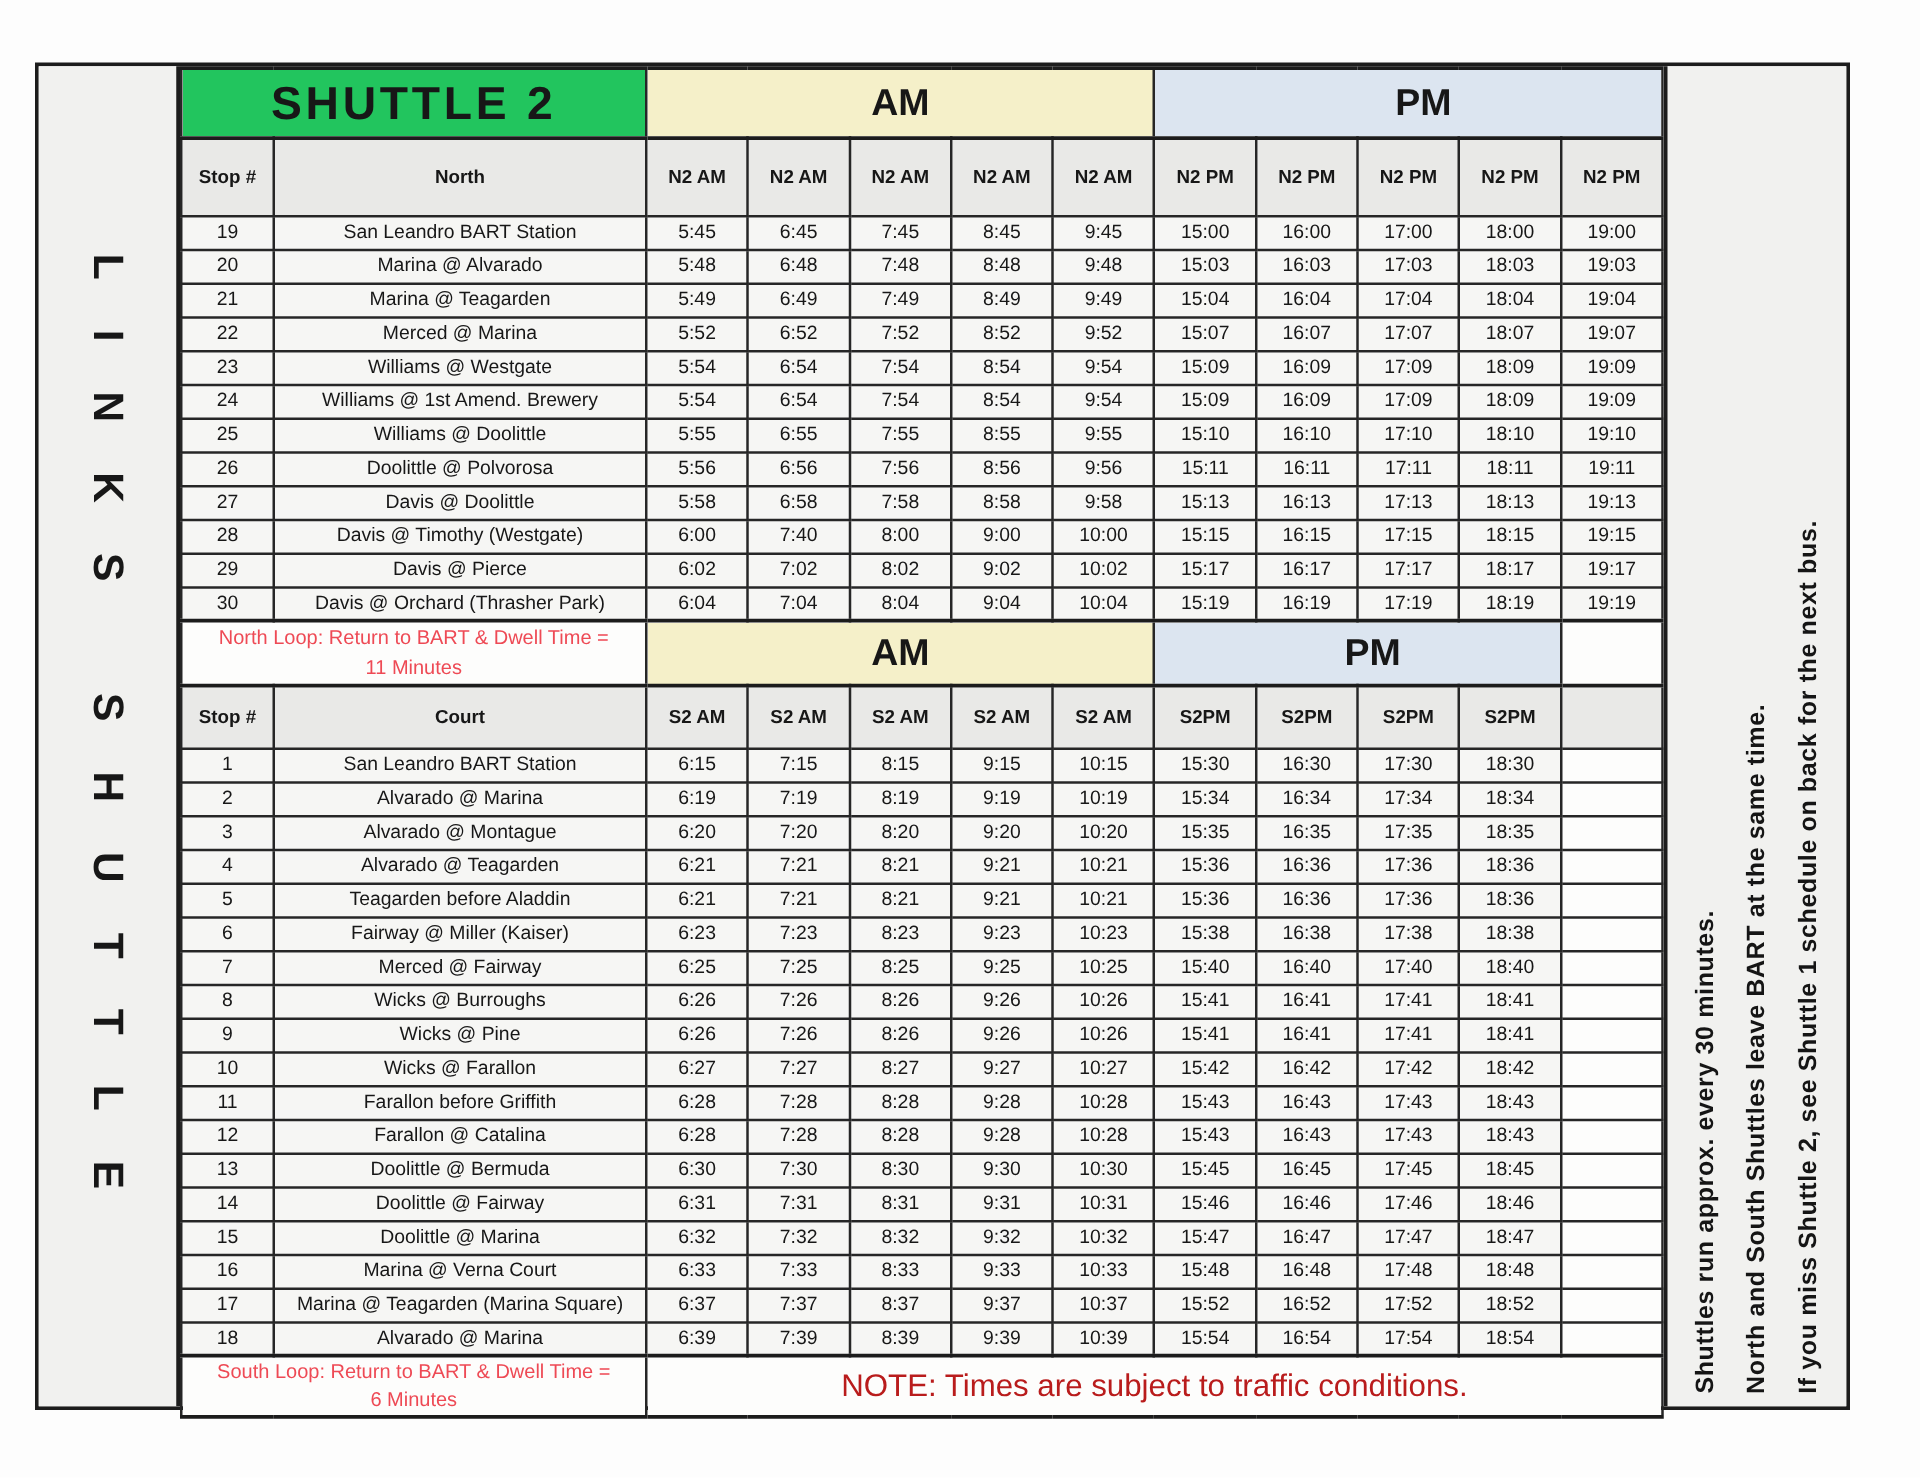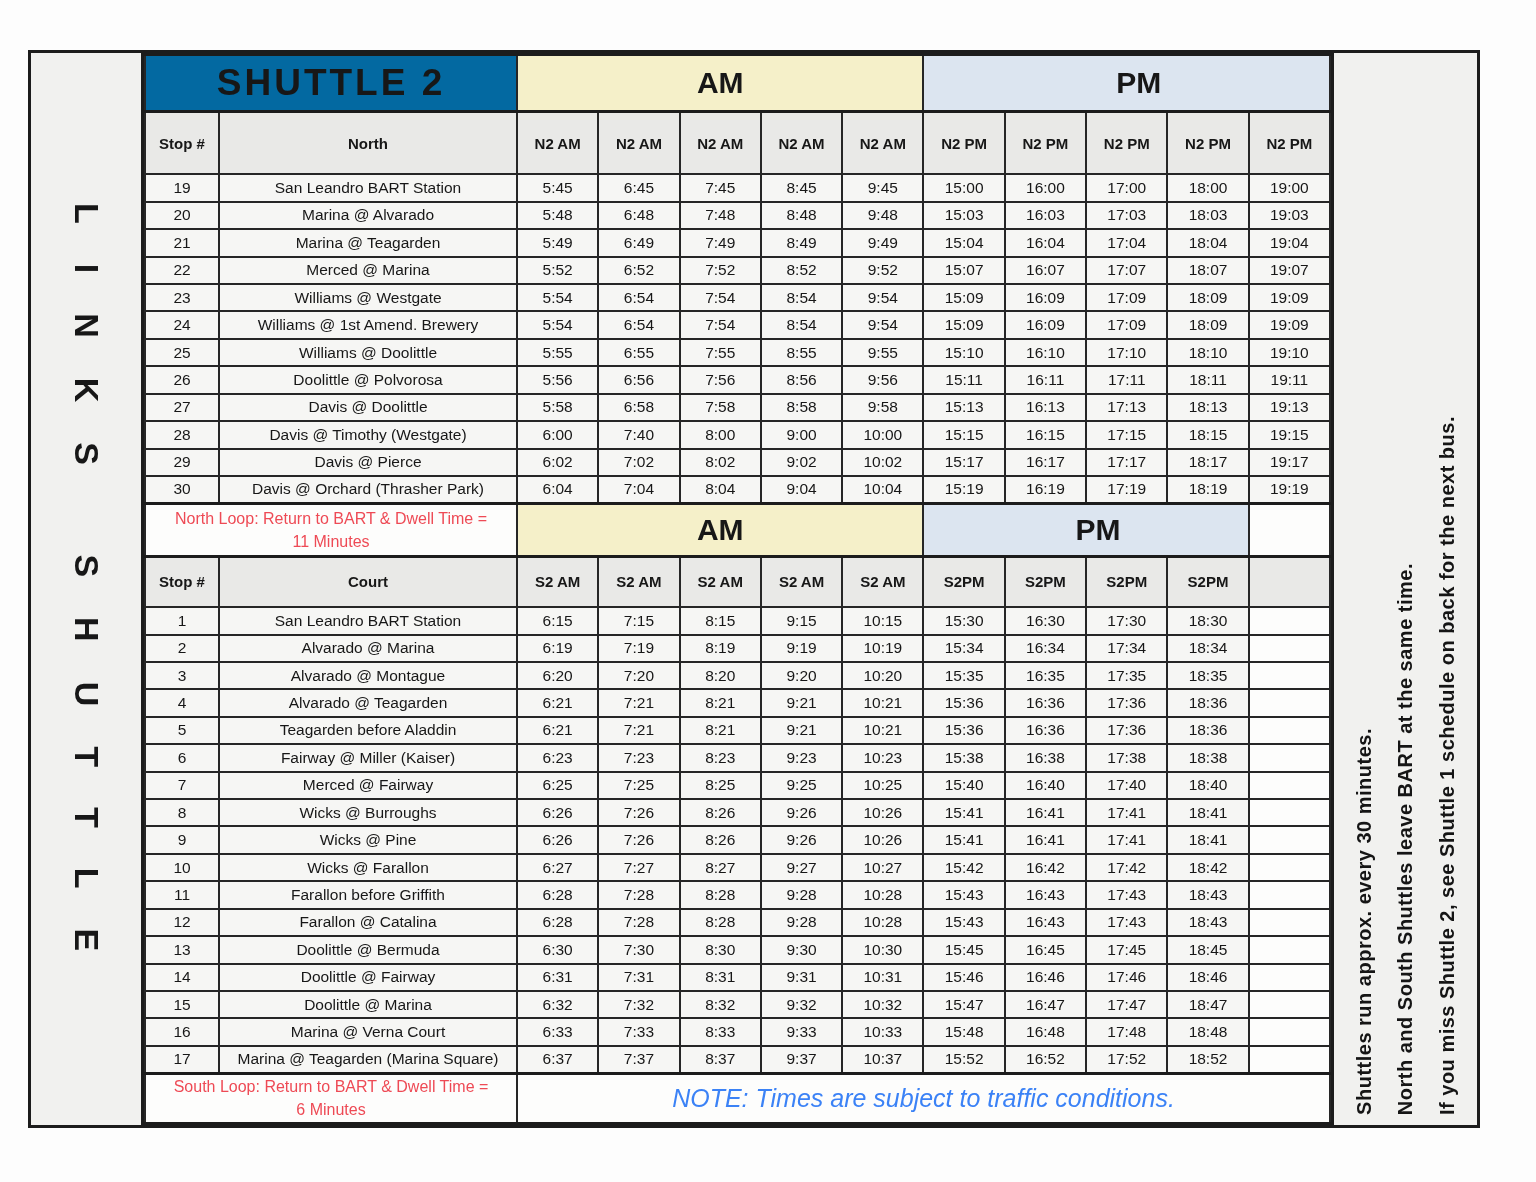--- a/index.html
+++ b/index.html
@@ -31,34 +31,34 @@
   }
   
   .table-wrap{flex:1 1 auto;}
   table{width:100%;height:100%;border-collapse:collapse;table-layout:fixed;}
   td{
     border:2px solid #262626;text-align:center;vertical-align:middle;
     background:var(--cell);font-size:15.5px;color:#171717;
     overflow:hidden;white-space:nowrap;
   }
   .band-row td{border-top:3px solid var(--border);border-bottom:3px solid var(--border);}
-  .title-cell{background:#0369a1;font-size:37px;font-weight:bold;letter-spacing:3px;height:56px;}
+  .title-cell{background:#22c55e;font-size:37px;font-weight:bold;letter-spacing:3px;height:56px;}
   .am-band{background:var(--am);font-size:30px;font-weight:bold;}
   .pm-band{background:var(--pm);font-size:30px;font-weight:bold;padding-left:24px;}
   .colhead-row td{background:var(--head);font-weight:bold;font-size:15px;}
   .colhead-row.ch1 td{height:62px;}
   .colhead-row.ch2 td{height:50px;}
   .stop-h{font-size:16px;}
   .section-label{font-size:19px;}
   tbody.data tr{height:27px;}
   .loop-row td{height:52px;}
   .loop-cell{background:var(--paper);color:var(--red);font-size:16px;line-height:1.45;white-space:normal;}
   .blank-cell{background:var(--paper);}
   .note-row td{height:44px;}
-  .note-cell{background:var(--paper);font-size:25px;color:#3b82f6;font-style:italic;}
+  .note-cell{background:var(--paper);font-size:25px;color:#b91c1c;}
   
   .right-banner{
     width:146px;flex:0 0 146px;border-left:3px solid var(--border);
     background:var(--panel);display:flex;justify-content:space-evenly;
     align-items:flex-end;padding-bottom:10px;
   }
   .vnote{
     writing-mode:vertical-rl;transform:rotate(180deg);
     font-weight:bold;font-size:20px;color:#151515;white-space:nowrap;
     letter-spacing:0.5px;
@@ -542,20 +542,34 @@
               <td>7:37</td>
               <td>8:37</td>
               <td>9:37</td>
               <td>10:37</td>
               <td>15:52</td>
               <td>16:52</td>
               <td>17:52</td>
               <td>18:52</td>
               <td class="blank-cell"></td>
             </tr>
+            <tr>
+              <td>18</td>
+              <td>Alvarado @ Marina</td>
+              <td>6:39</td>
+              <td>7:39</td>
+              <td>8:39</td>
+              <td>9:39</td>
+              <td>10:39</td>
+              <td>15:54</td>
+              <td>16:54</td>
+              <td>17:54</td>
+              <td>18:54</td>
+              <td class="blank-cell"></td>
+            </tr>
           </tbody>
 
         <tbody>
           <tr class="band-row note-row">
             <td colspan="2" class="loop-cell">
               <div>South Loop:  Return to BART &amp; Dwell Time =</div>
               <div>6 Minutes</div>
             </td>
             <td colspan="10" class="note-cell">NOTE:  Times are subject to traffic conditions.</td>
           </tr>

